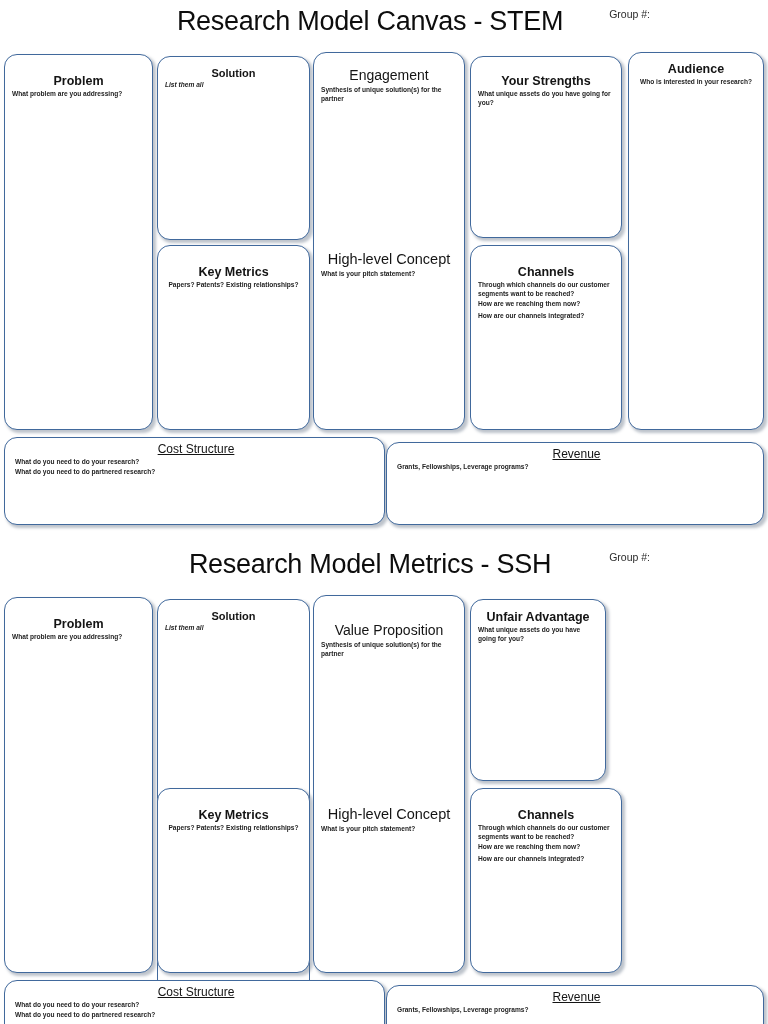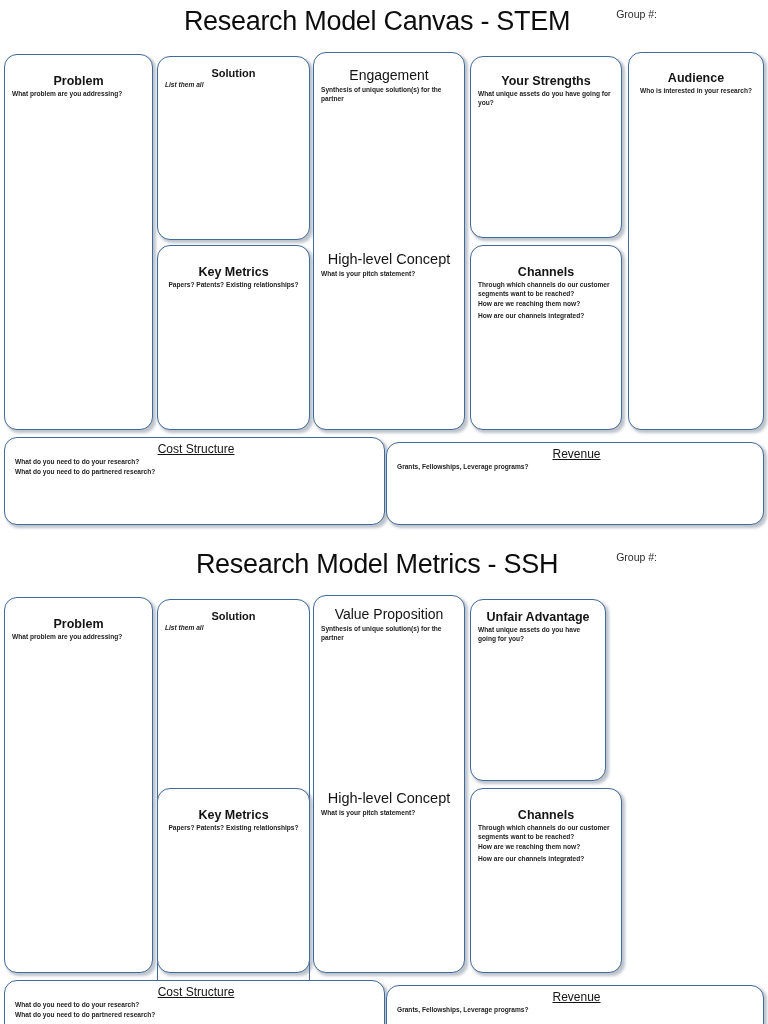--- a/index.html
+++ b/index.html
@@ -20,21 +20,21 @@
 
   .canvas-section {
     position: absolute;
     left: 0;
     width: 768px;
   }
 
   
   .canvas-header {
     position: absolute;
-    left: 7px;
+    left: 0;
     top: 0;
     width: 668px;
     height: 46px;
   }
   .canvas-title {
     position: absolute;
     left: 0;
     top: 6px;
     width: 740px;
     text-align: center;
@@ -165,21 +165,21 @@
       <div class="box-title" style="margin-top:14px;">Channels</div>
       <p class="box-sub bold">Through which channels do our customer segments want to be reached?</p>
       <p class="box-sub bold">How are we reaching them now?</p>
       <div class="sub-gap"></div>
       <p class="box-sub bold">How are our channels integrated?</p>
     </div>
   </div>
 
   <div class="box" style="left:628px;top:52px;width:136px;height:378px;">
     <div class="box-inner">
-      <div class="box-title" style="margin-top:13px;">Audience</div>
+      <div class="box-title" style="margin-top:4px;">Audience</div>
       <p class="box-sub bold" style="text-align:center;">Who is interested in your research?</p>
     </div>
   </div>
 
   <div class="box" style="left:4px;top:437px;width:381px;height:88px;">
     <div class="box-inner">
       <div class="box-title left">Cost Structure</div>
       <p class="box-sub bold pad">What do you need to do your research?</p>
       <p class="box-sub bold pad">What do you need to do partnered research?</p>
     </div>
@@ -217,21 +217,21 @@
 
   <div class="box" style="left:157px;top:245px;width:153px;height:185px;">
     <div class="box-inner">
       <div class="box-title" style="margin-top:14px;">Key Metrics</div>
       <p class="box-sub bold" style="text-align:center;">Papers? Patents? Existing relationships?</p>
     </div>
   </div>
 
   <div class="box" style="left:313px;top:52px;width:152px;height:378px;">
     <div class="box-inner">
-      <div class="box-title big" style="margin-top:6px;">Value Proposition</div>
+      <div class="box-title big" style="margin-top:22px;">Value Proposition</div>
       <p class="box-sub bold">Synthesis of unique solution(s) for the partner</p>
       <div style="height:148px;" class="spacer"></div>
       <div class="box-title t-hlc">High-level Concept</div>
       <p class="box-sub bold">What is your pitch statement?</p>
     </div>
   </div>
 
   <div class="box" style="left:470px;top:56px;width:136px;height:182px;">
     <div class="box-inner">
       <div class="box-title" style="margin-top:5px;">Unfair Advantage</div>

